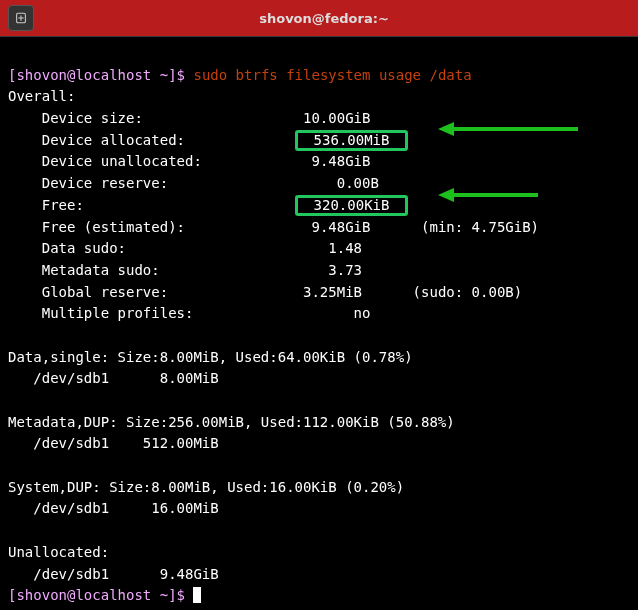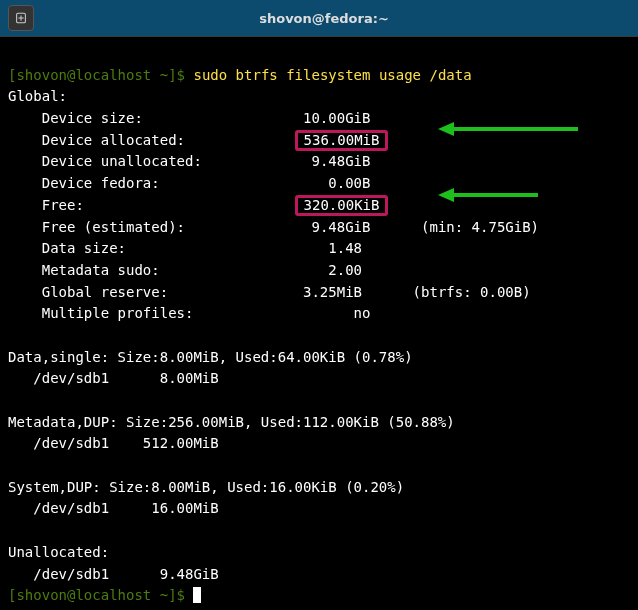--- a/index.html
+++ b/index.html
@@ -7,21 +7,21 @@
     padding: 0;
     background: #000;
     font-family: "DejaVu Sans Mono", "Consolas", monospace;
     font-size: 14px;
     color: #fff;
     width: 638px;
     height: 610px;
     overflow: hidden;
   }
   .titlebar {
-    background: #0c4a6e;
+    background: #b91c1c;
     height: 36px;
     display: flex;
     align-items: center;
     padding: 0 8px;
     border-bottom: 1px solid #3a3a3a;
   }
   .titlebar-btn {
     width: 24px;
     height: 24px;
     border: 1px solid #555;
@@ -41,26 +41,26 @@
     font-size: 13px;
     font-weight: bold;
   }
   .term {
     background: #000;
     padding: 6px 8px 10px 8px;
     white-space: pre;
     line-height: 1.55;
     position: relative;
   }
-  .prompt-user { color: #4d7c0f; }
-  .cmd { color: #fde047; }
+  .prompt-user { color: #f0abfc; }
+  .cmd { color: #c2410c; }
   .box-green {
-    border: 3px solid #be185d;
+    border: 3px solid #22c55e;
     border-radius: 3px;
-    padding: 0 6px;
+    padding: 0 16px;
     display: inline-block;
     line-height: 1.1;
   }
   .arrow {
     position: absolute;
     pointer-events: none;
   }
   .cursor {
     display: inline-block;
     width: 8px;
@@ -79,30 +79,30 @@
       <line x1="8" y1="5" x2="8" y2="11" stroke="#ccc" stroke-width="1.2"></line>
       <line x1="5" y1="8" x2="11" y2="8" stroke="#ccc" stroke-width="1.2"></line>
     </svg>
   </div>
   <div class="title">shovon@fedora:~</div>
   <div style="width:24px"></div>
 </div>
 
 <div class="term">
 <span class="prompt-user">[shovon@localhost ~]$</span> <span class="cmd">sudo btrfs filesystem usage /data</span>
-<span>Global:</span>
+<span>Overall:</span>
 <span><span>    Device size:</span>                   <span>10.00GiB</span></span>
 <span><span>    Device allocated:</span>             <span class="box-green">536.00MiB</span></span>
 <span><span>    Device unallocated:</span>             <span>9.48GiB</span></span>
-<span><span>    Device fedora:</span>                    <span>0.00B</span></span>
+<span><span>    Device reserve:</span>                    <span>0.00B</span></span>
 <span><span>    Free:</span>                         <span class="box-green">320.00KiB</span></span>
 <span><span>    Free (estimated):</span>               <span>9.48GiB</span>      <span>(min: 4.75GiB)</span></span>
-<span><span>    Data size:</span>                        <span>1.48</span></span>
-<span><span>    Metadata sudo:</span>                    <span>2.00</span></span>
-<span><span>    Global reserve:</span>                <span>3.25MiB</span>      <span>(btrfs: 0.00B)</span></span>
+<span><span>    Data sudo:</span>                        <span>1.48</span></span>
+<span><span>    Metadata sudo:</span>                    <span>3.73</span></span>
+<span><span>    Global reserve:</span>                <span>3.25MiB</span>      <span>(sudo: 0.00B)</span></span>
 <span><span>    Multiple profiles:</span>                   <span>no</span></span>
 
 <span>Data,single: Size:8.00MiB, Used:64.00KiB (0.78%)</span>
 <span>   /dev/sdb1      8.00MiB</span>
 
 <span>Metadata,DUP: Size:256.00MiB, Used:112.00KiB (50.88%)</span>
 <span>   /dev/sdb1    512.00MiB</span>
 
 <span>System,DUP: Size:8.00MiB, Used:16.00KiB (0.20%)</span>
 <span>   /dev/sdb1     16.00MiB</span>

